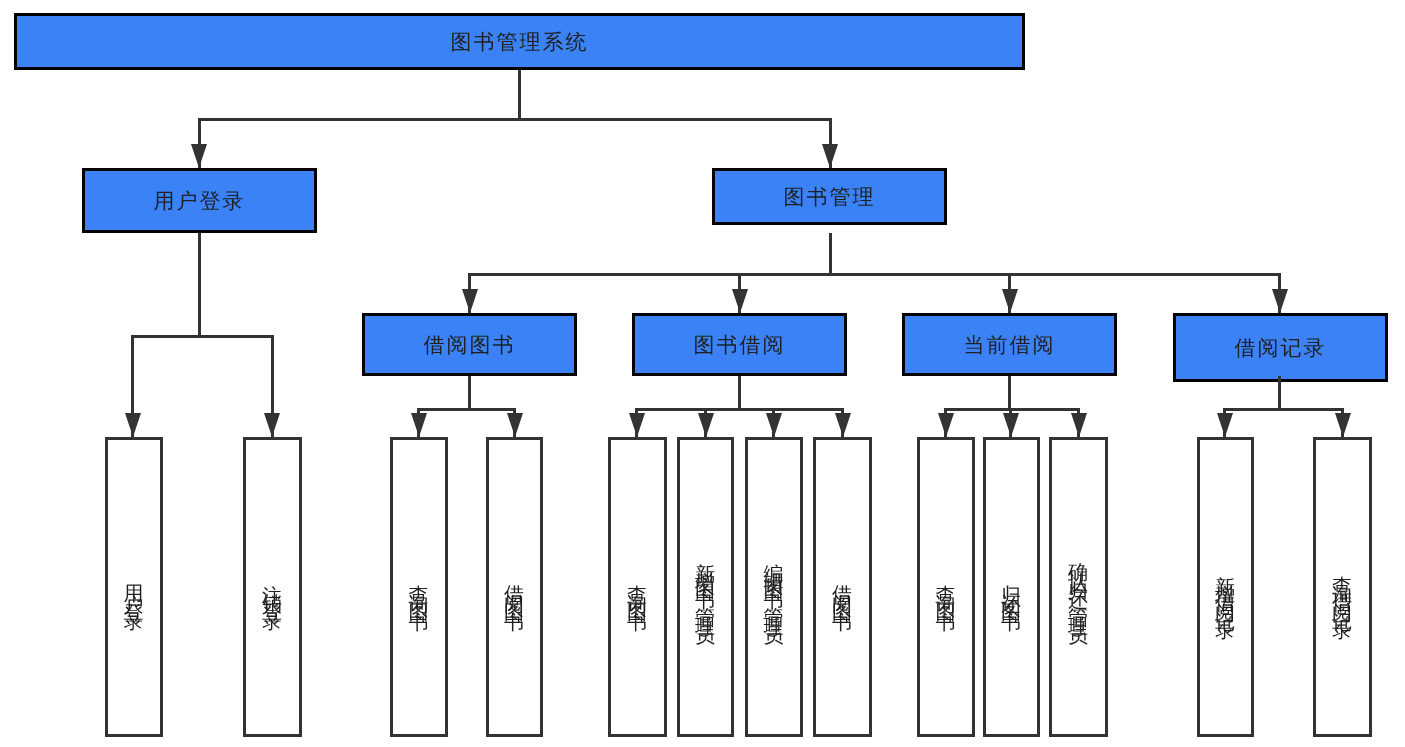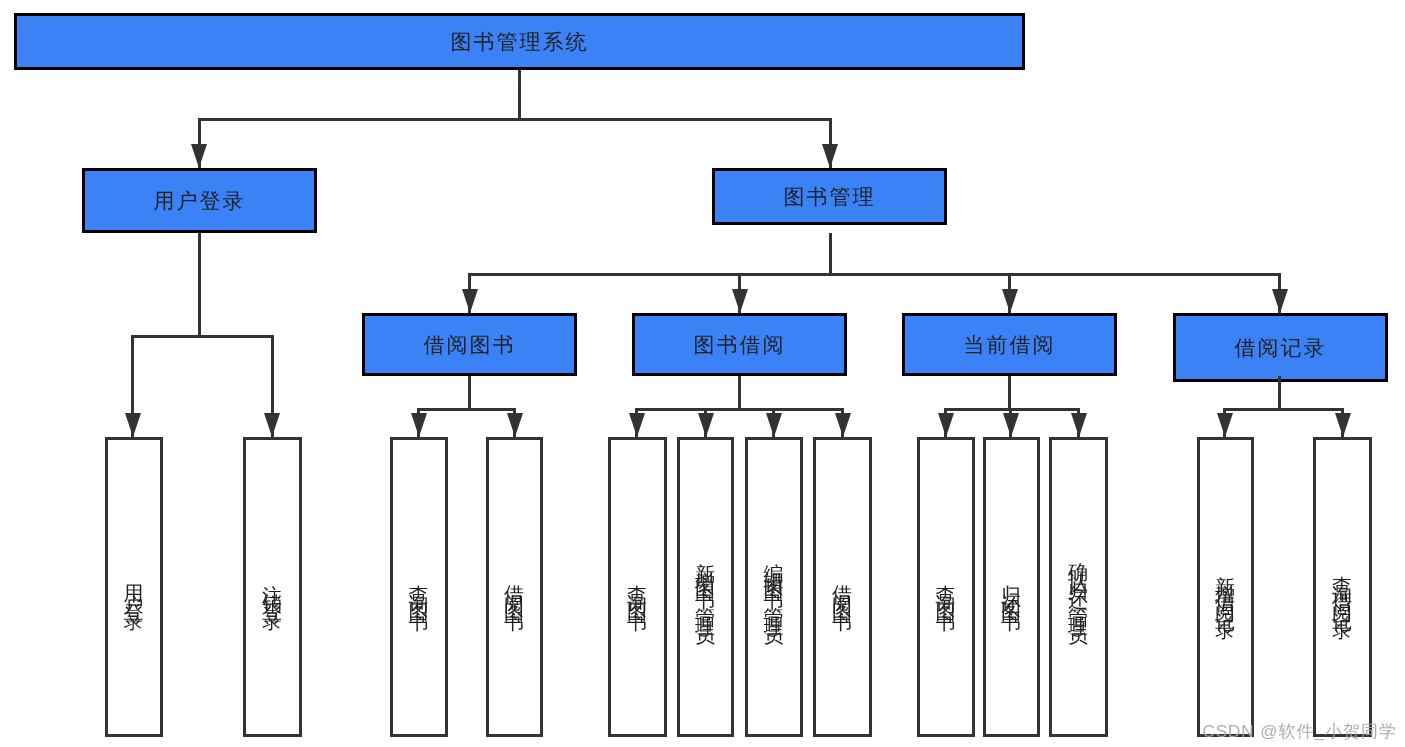--- a/index.html
+++ b/index.html
@@ -186,15 +186,14 @@
     <span class="vtext">确认归还（管理员）</span>
   </div>
 
   <div class="vbox" style="left:1197px;top:437px;width:57px;height:300px">
     <span class="vtext">新增借阅记录</span>
   </div>
   <div class="vbox" style="left:1313px;top:437px;width:59px;height:300px">
     <span class="vtext">查询借阅记录</span>
   </div>
 
-  <div class="watermark">CSDN @软件_小贺同学</div>
 
 </div>
 
 </body></html>

